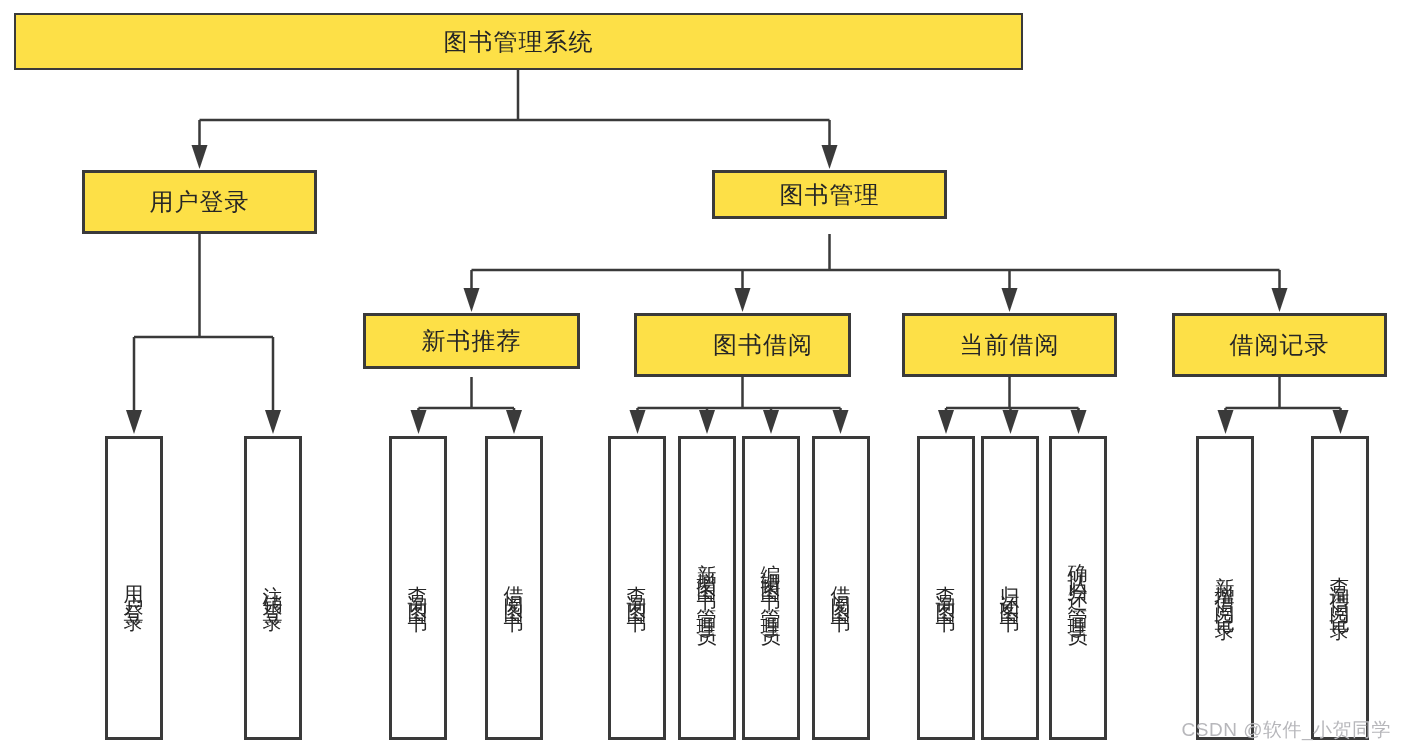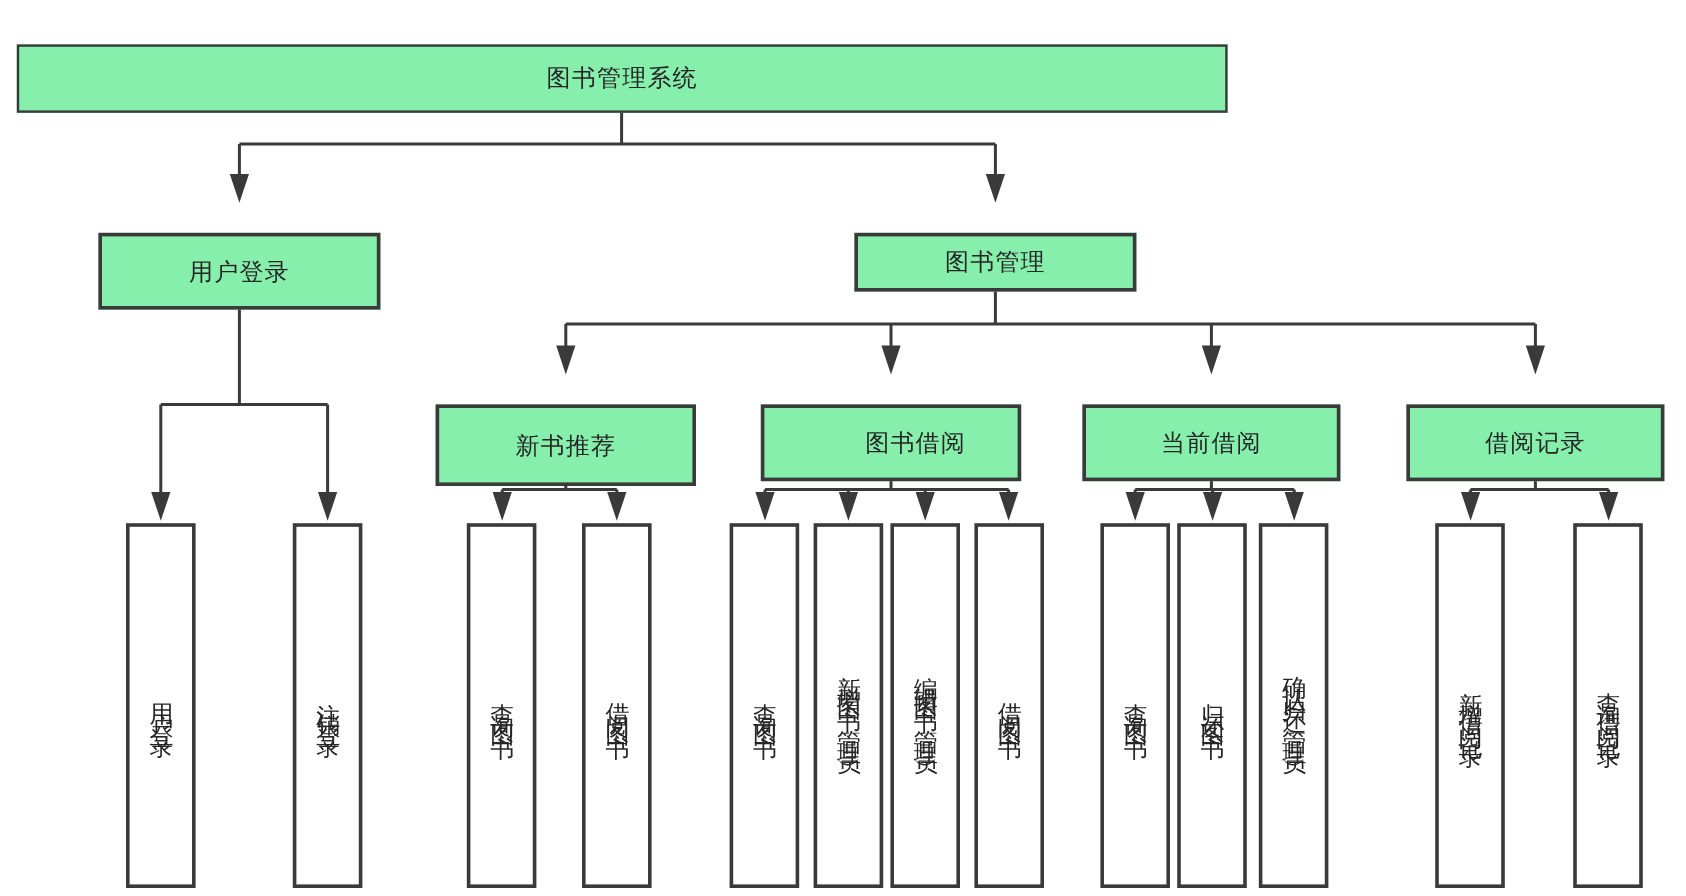--- a/index.html
+++ b/index.html
@@ -17,29 +17,28 @@
   }
   #connectors {
     position: absolute;
     left: 0;
     top: 0;
   }
   .box {
     position: absolute;
     box-sizing: border-box;
     border: 3px solid #3a3a3a;
-    background: #86efac;
+    background: #fde047;
     display: flex;
     align-items: center;
     justify-content: center;
-    font-size: 20px;
+    font-size: 24px;
     color: #262626;
     letter-spacing: 1px;
     z-index: 2;
-    margin-top: 24px;
   }
   .box.root {
     border-width: 2px;
   }
   .leaf {
     position: absolute;
     box-sizing: border-box;
     top: 436px;
     height: 304px;
     width: 58px;
@@ -112,21 +111,21 @@
       <polygon points="1217.5,410 1233.5,410 1225.5,434"></polygon>
       <polygon points="1332.5,410 1348.5,410 1340.5,434"></polygon>
     </g>
   </svg>
 
   <div class="box root" style="left:14px; top:13px; width:1009px; height:57px;">图书管理系统</div>
 
   <div class="box" style="left:82px; top:170px; width:235px; height:64px;">用户登录</div>
   <div class="box" style="left:712px; top:170px; width:235px; height:49px;">图书管理</div>
 
-  <div class="box" style="left:363px; top:313px; width:217px; height:68px;">新书推荐</div>
+  <div class="box" style="left:363px; top:313px; width:217px; height:56px;">新书推荐</div>
   <div class="box" style="left:634px; top:313px; width:217px; height:64px;padding-left:41px;">图书借阅</div>
   <div class="box" style="left:1172px; top:313px; width:215px; height:64px;">借阅记录</div>
   <div class="box" style="left:902px; top:313px; width:215px; height:64px;">当前借阅</div>
 
   <div class="leaf" style="left:105px;">
     <span>用户登录</span>
   </div>
   <div class="leaf" style="left:244px;">
     <span>注销登录</span>
   </div>
@@ -161,14 +160,15 @@
     <span>确认归还（管理员）</span>
   </div>
 
   <div class="leaf" style="left:1196px;">
     <span>新增借阅记录</span>
   </div>
   <div class="leaf" style="left:1311px;">
     <span>查询借阅记录</span>
   </div>
 
+  <div id="watermark">CSDN @软件_小贺同学</div>
 
 </div>
 
 </body></html>

